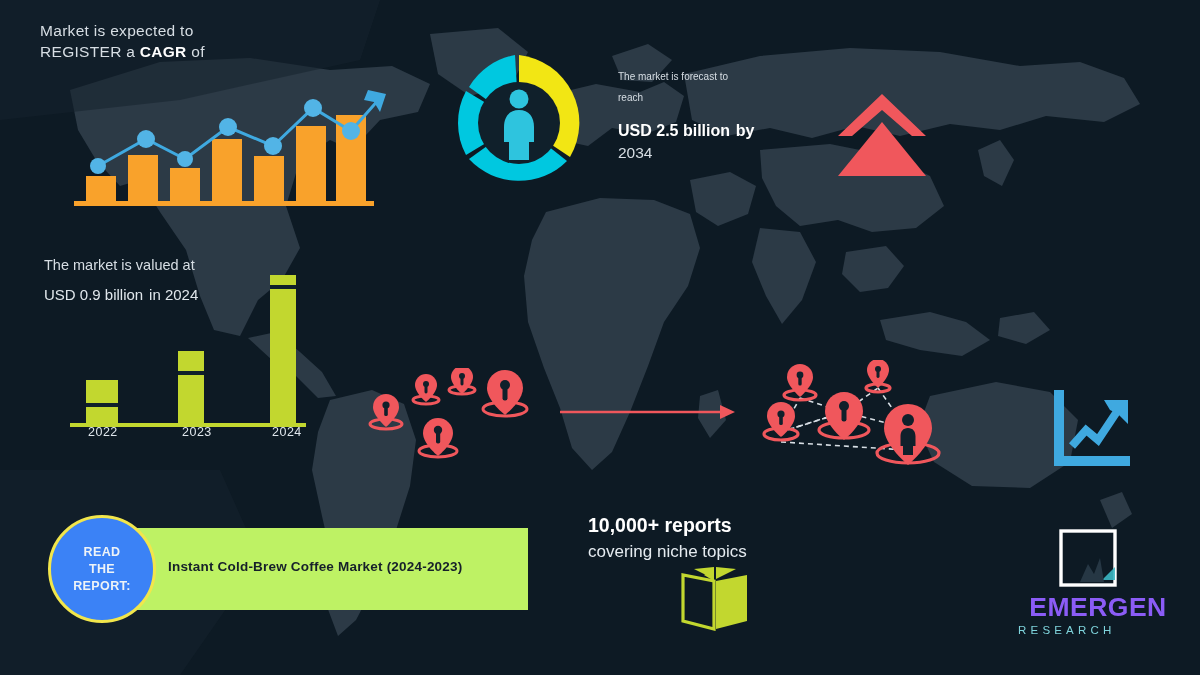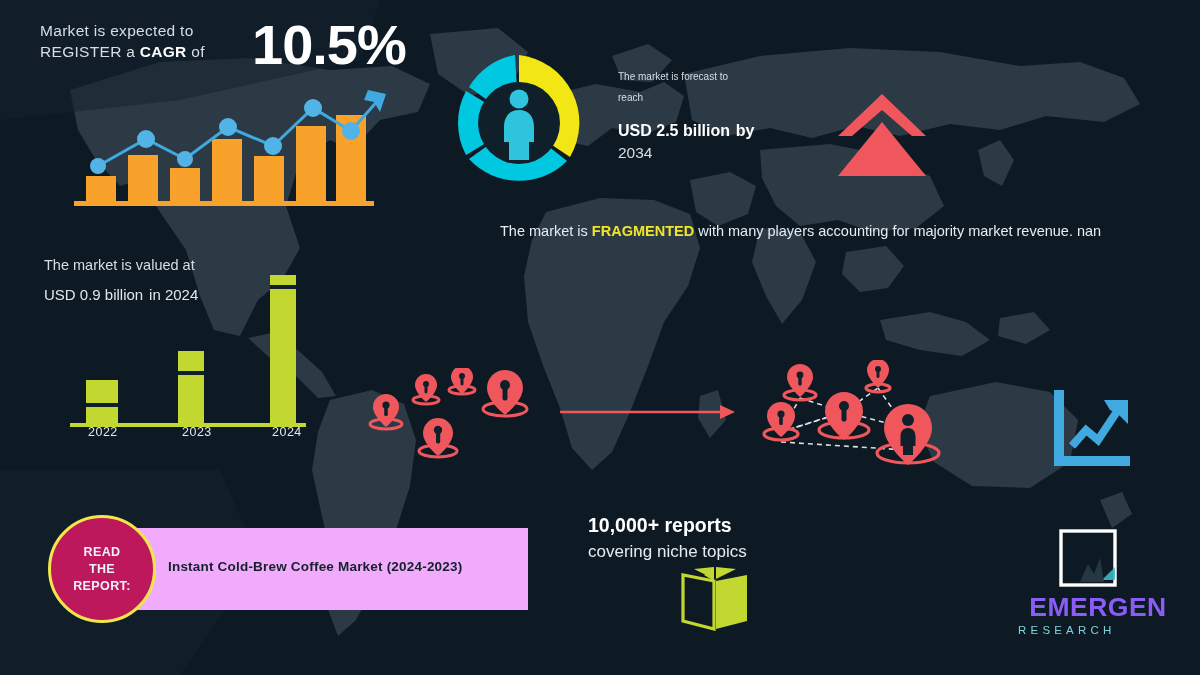--- a/index.html
+++ b/index.html
@@ -66,29 +66,29 @@
   #pins-left { left: 358px; top: 368px; width: 180px; height: 100px; }
   #pins-right { left: 756px; top: 360px; width: 200px; height: 120px; }
   #mid-arrow { left: 560px; top: 402px; width: 175px; height: 20px; }
 
   
   #growth-icon { left: 1048px; top: 388px; width: 86px; height: 82px; }
 
   
   #report-bar {
     left: 98px; top: 528px; width: 430px; height: 82px;
-    background: #f0abfc;
+    background: #bef264;
   }
   #report-bar-label {
     position: absolute; left: 70px; top: 31px;
     font-size: 13.5px; font-weight: bold; color: #16202a; letter-spacing: .2px;
   }
   #report-circle {
     left: 48px; top: 515px; width: 108px; height: 108px;
-    border-radius: 50%; background: #be185d; border: 3px solid #f2e64b;
+    border-radius: 50%; background: #3b82f6; border: 3px solid #f2e64b;
     display: flex; align-items: center; justify-content: center;
   }
   #report-circle-text {
     font-size: 12.5px; font-weight: bold; color: #eef3f7;
     text-align: center; line-height: 17px; letter-spacing: .4px;
   }
 
   
   #reports-block { left: 588px; top: 512px; width: 250px; }
   #reports-count { font-size: 19.5px; font-weight: bold; color: #ffffff; line-height: 27px; }
@@ -166,21 +166,20 @@
       <path d="M0,0 L380,0 L360,60 L180,100 L0,120 Z"></path>
       <path d="M0,470 L220,470 L260,560 L180,675 L0,675 Z"></path>
     </g>
   </svg>
 
   <div class="abs" id="cagr-block">
     <div id="cagr-lead">
       <span>Market is expected to</span><br>
       <span>REGISTER a </span><b>CAGR</b><span> of</span>
     </div>
-    <div id="cagr-value">10.5%</div>
   </div>
 
   <svg class="abs" id="orange-chart" viewBox="0 0 320 130">
 
     <g fill="#f9a22b">
       <rect x="18" y="96" width="30" height="25"></rect>
       <rect x="60" y="75" width="30" height="46"></rect>
       <rect x="102" y="88" width="30" height="33"></rect>
       <rect x="144" y="59" width="30" height="62"></rect>
       <rect x="186" y="76" width="30" height="45"></rect>
@@ -233,23 +232,20 @@
       <span>by</span>
     </div>
     <div id="forecast-year">2034</div>
   </div>
 
   <svg class="abs" id="red-arrows" viewBox="0 0 92 86">
     <path d="M46,2 L90,44 L76,44 L46,18 L16,44 L2,44 Z" fill="#f0575c"></path>
     <path d="M46,30 L90,84 L2,84 Z" fill="#f0575c"></path>
   </svg>
 
-  <div class="abs" id="fragmented-block">
-    <span>The market is </span><span class="hl">FRAGMENTED</span><span> with many players accounting for majority market revenue. nan</span>
-  </div>
 
   <div class="abs" id="valued-block">
     <div id="valued-lead">The market is valued at</div>
     <div id="valued-value">
       <span>USD 0.9 billion</span>
       <span>in 2024</span>
     </div>
   </div>
 
   <svg class="abs" id="green-chart" viewBox="0 0 260 175">

